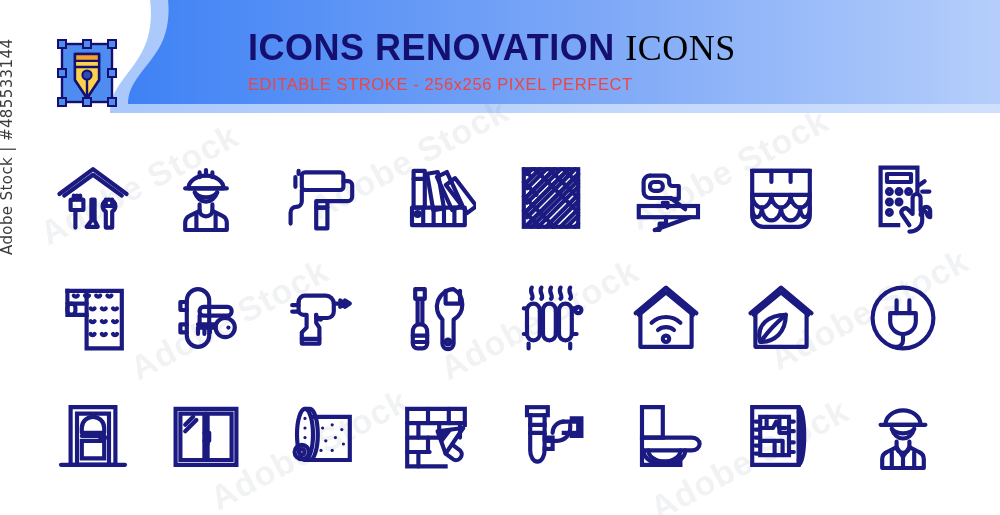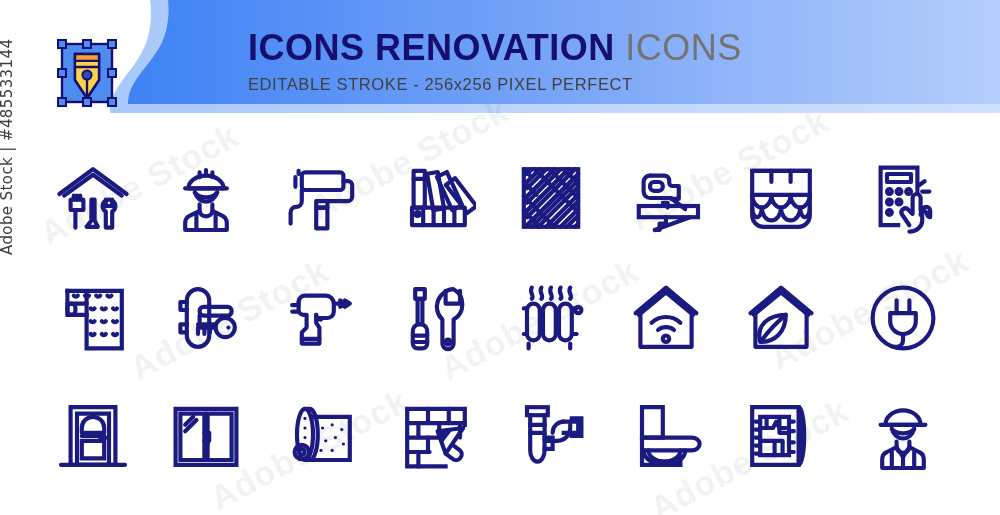--- a/index.html
+++ b/index.html
@@ -13,23 +13,23 @@
   #stage{position:relative;width:1000px;height:515px;background:#fff;overflow:hidden;}
 
   
   .header{position:absolute;left:0;top:0;width:1000px;height:120px;}
   .header svg{position:absolute;left:0;top:0;}
   .header-texts{position:absolute;left:248px;top:30px;}
   .title{
     font-size:36px;font-weight:bold;letter-spacing:.5px;line-height:1;
     color:#151070;white-space:nowrap;
   }
-  .title .light{color:#737373;font-weight:normal;}
+  .title .light{color:#000000;font-weight:normal;font-family:Liberation Serif, serif;}
   .subtitle{
-    margin-top:9px;font-size:16.5px;color:#404040;letter-spacing:.6px;
+    margin-top:9px;font-size:16.5px;color:#ef4444;letter-spacing:.6px;
     white-space:nowrap;
   }
 
   
   .logo{position:absolute;left:53px;top:37px;width:68px;height:72px;}
 
   
   .side-credit{
     position:absolute;left:-2px;top:255px;
     transform:rotate(-90deg);transform-origin:left top;

